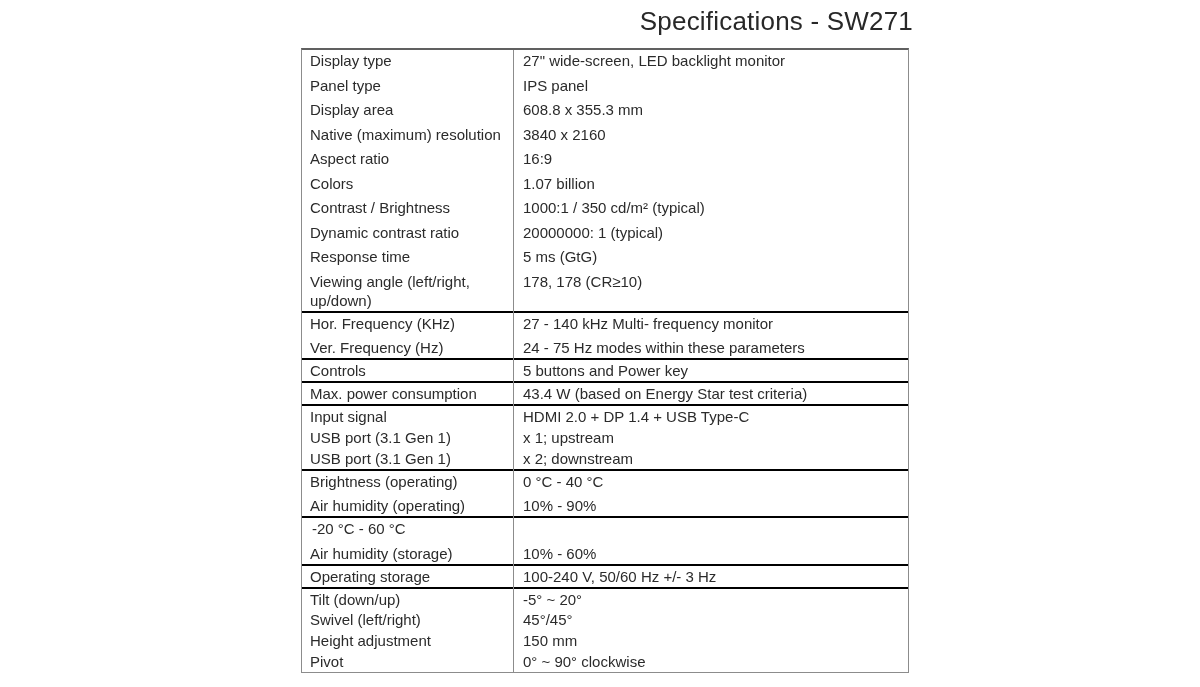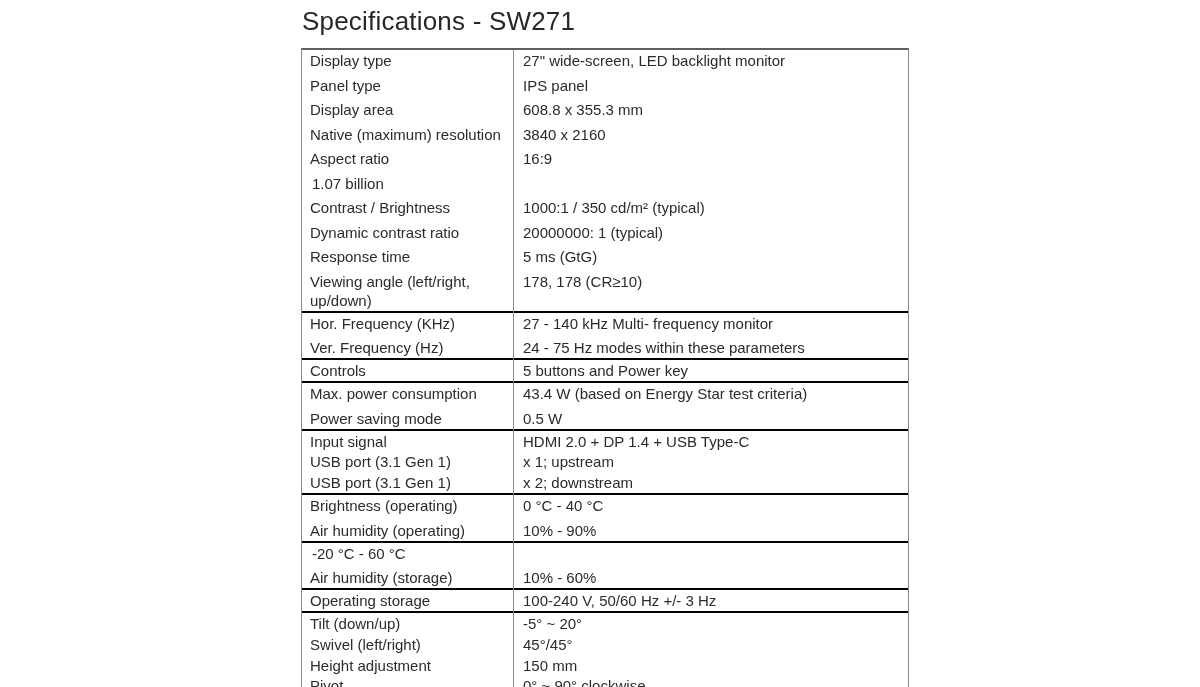--- a/index.html
+++ b/index.html
@@ -20,20 +20,21 @@
     top: 0;
     width: 612px;
   }
   .page-title {
     margin: 6px 0 0 1px;
     font-size: 26px;
     line-height: 30px;
     font-weight: 400;
     color: #282828;
     letter-spacing: 0.2px;
+    text-align: right;
   }
   .spec-table {
     position: relative;
     margin-top: 12px;
     width: 606px;
     border: 1px solid #8c8c8c;
     border-top: 2px solid #606060;
     background: #ffffff;
   }
   
@@ -95,20 +96,21 @@
   </div>
         <div class="item">
     <div class="cell label">Native (maximum) resolution</div>
     <div class="cell value">3840 x 2160</div>
   </div>
         <div class="item">
     <div class="cell label">Aspect ratio</div>
     <div class="cell value">16:9</div>
   </div>
         <div class="item">
+    <div class="cell label">Colors</div>
     <div class="cell value">1.07 billion</div>
   </div>
         <div class="item">
     <div class="cell label">Contrast / Brightness</div>
     <div class="cell value">1000:1 / 350 cd/m² (typical)</div>
   </div>
         <div class="item">
     <div class="cell label">Dynamic contrast ratio</div>
     <div class="cell value">20000000: 1 (typical)</div>
   </div>
@@ -134,24 +136,20 @@
       <div class="group loose">
         <div class="item">
     <div class="cell label">Controls</div>
     <div class="cell value">5 buttons and Power key</div>
   </div>
       </div>
       <div class="group loose">
         <div class="item">
     <div class="cell label">Max. power consumption</div>
     <div class="cell value">43.4 W (based on Energy Star test criteria)</div>
-  </div>
-        <div class="item">
-    <div class="cell label">Power saving mode</div>
-    <div class="cell value">0.5 W</div>
   </div>
       </div>
       <div class="group tight">
         <div class="item">
     <div class="cell label">Input signal</div>
     <div class="cell value">HDMI 2.0 + DP 1.4 + USB Type-C</div>
   </div>
         <div class="item">
     <div class="cell label">USB port (3.1 Gen 1)</div>
     <div class="cell value">x 1; upstream</div>

